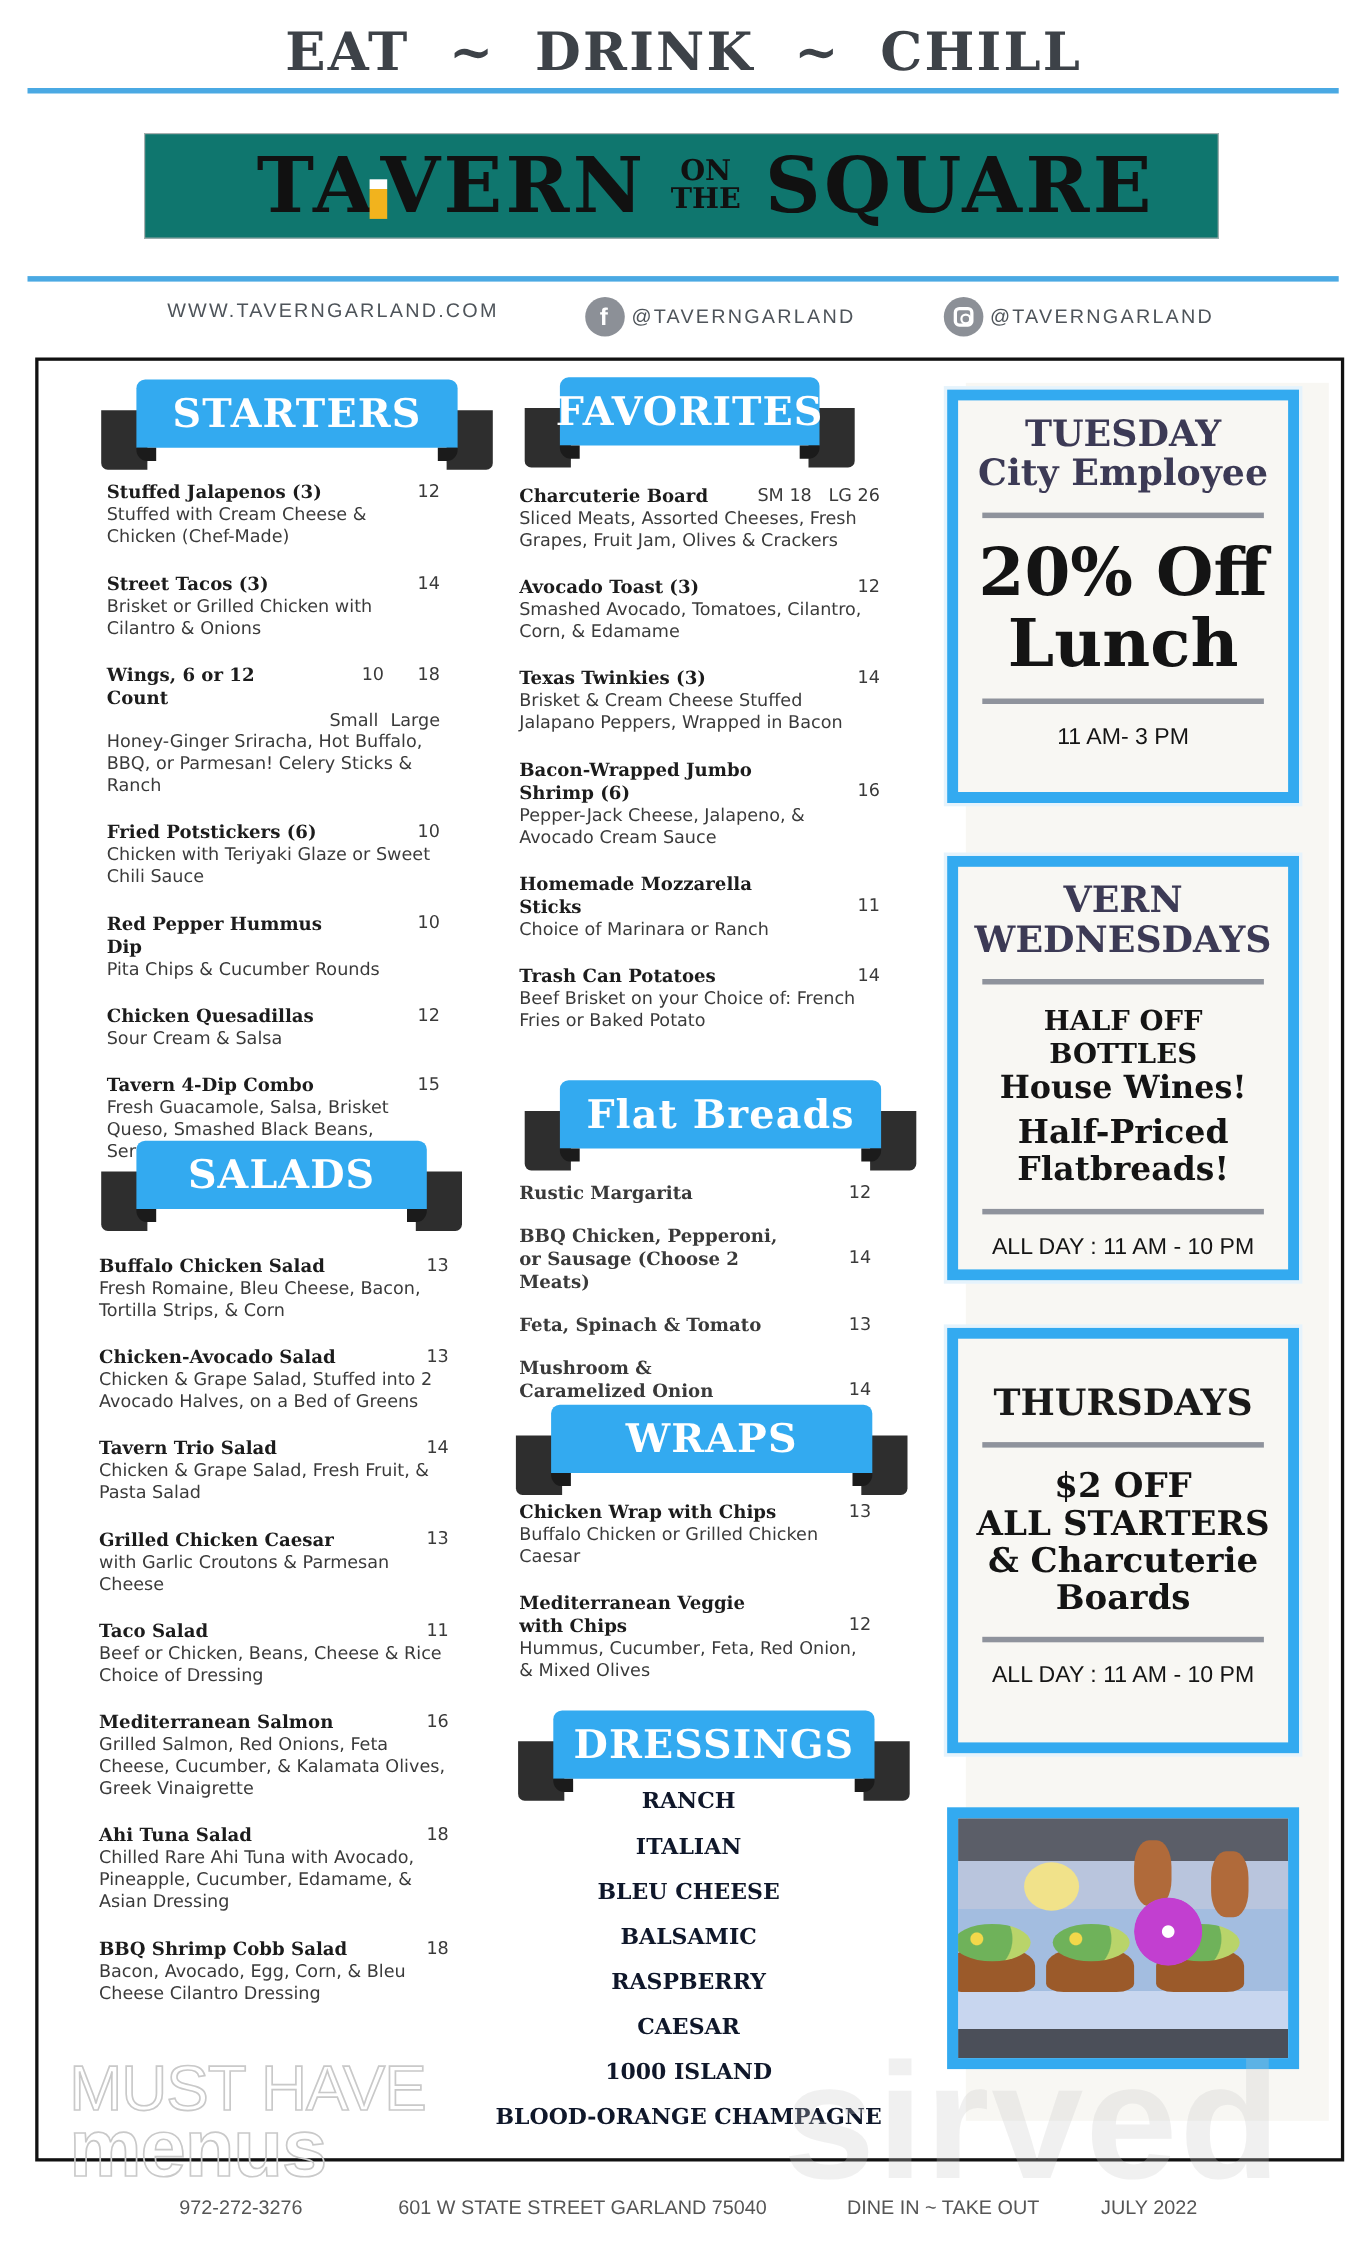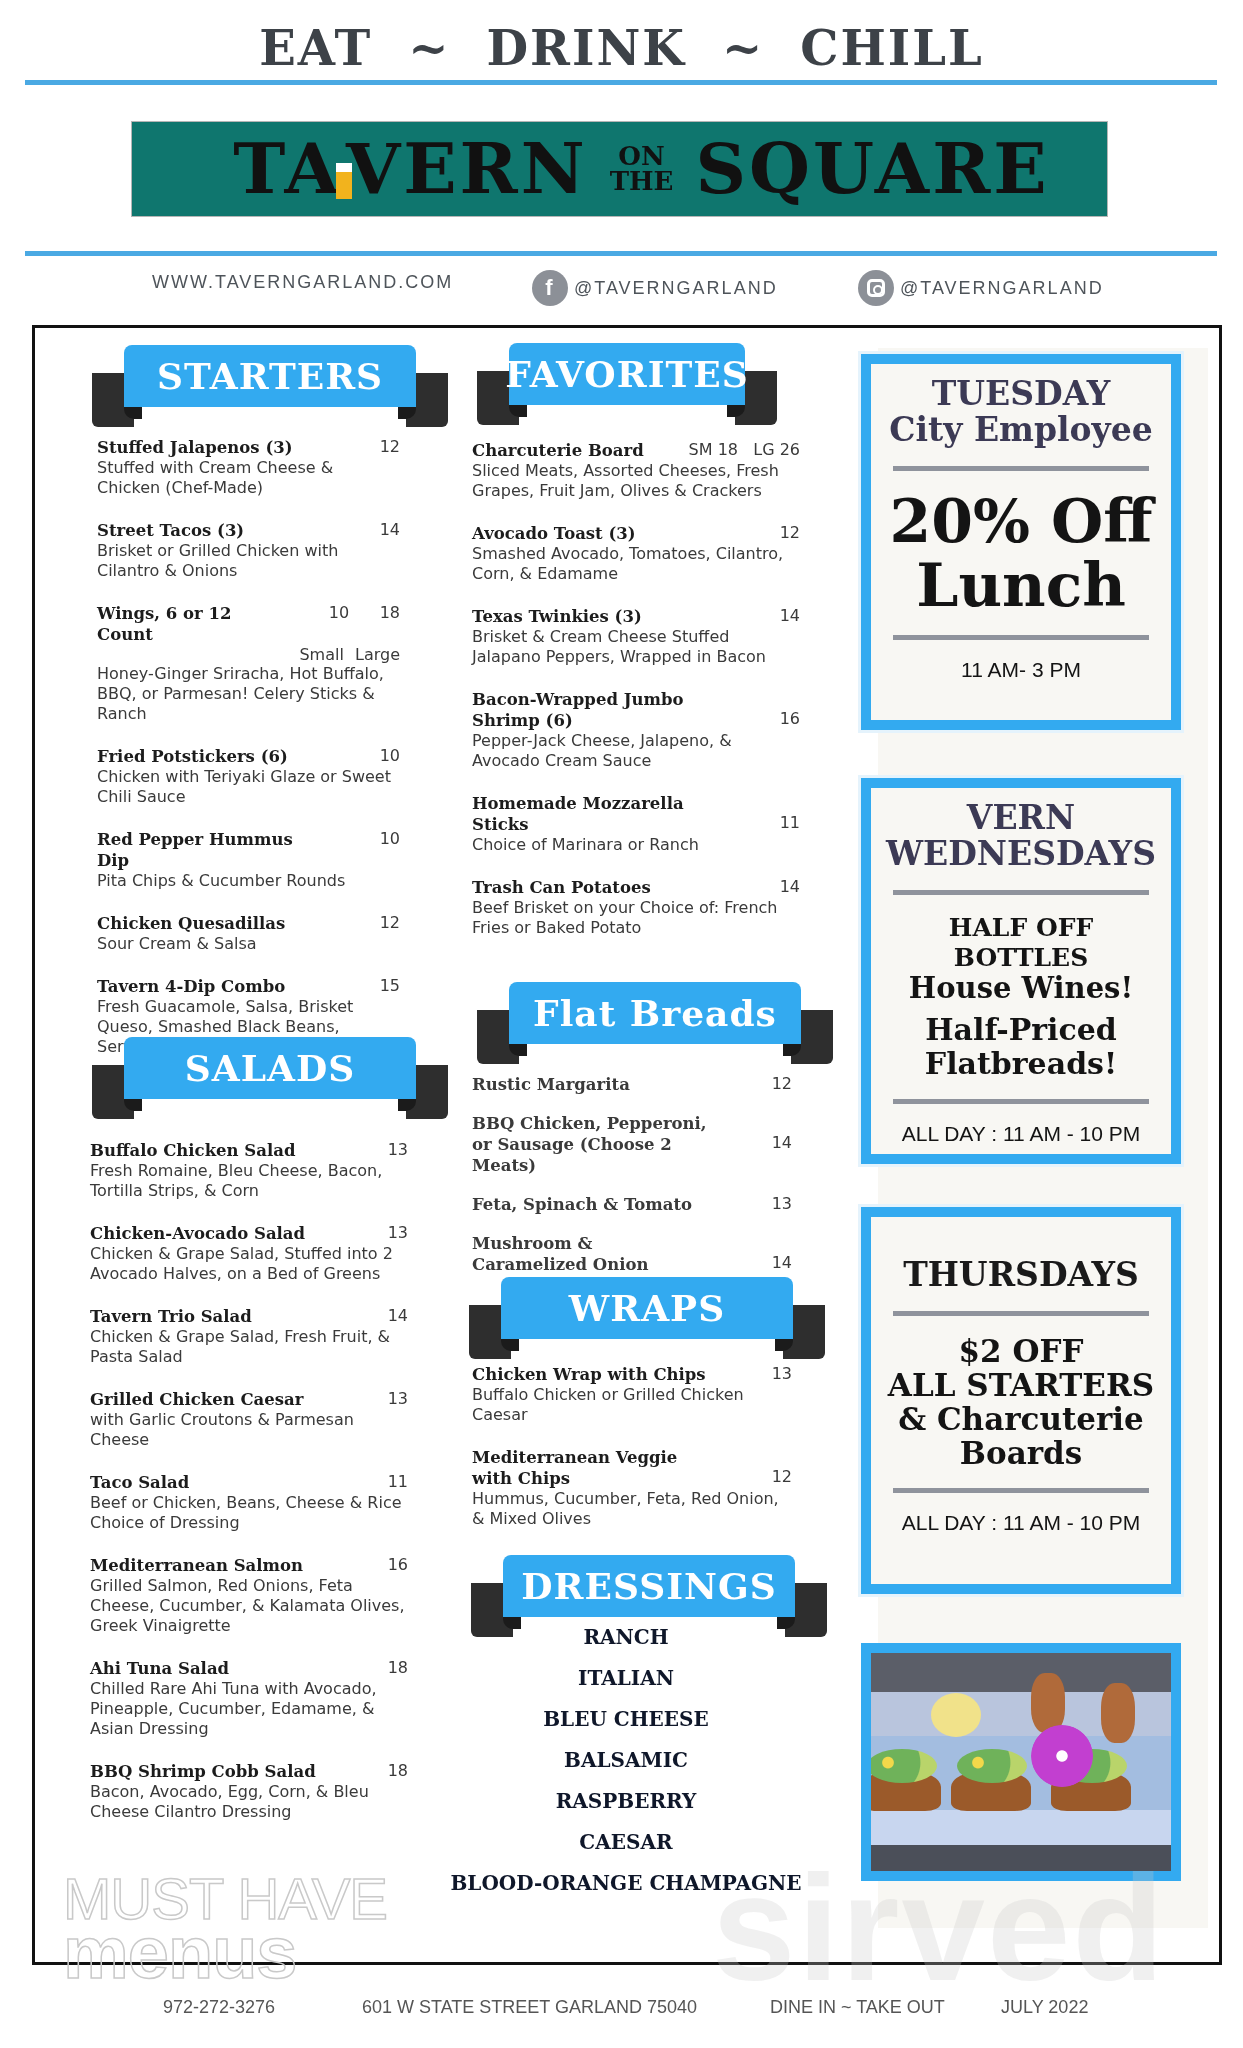--- a/index.html
+++ b/index.html
@@ -154,21 +154,21 @@
       <div class="price">12</div>
       <div class="desc">Sour Cream &amp; Salsa</div>
     </div>
   <div class="item">
       <div class="name">Tavern 4-Dip Combo</div>
       <div class="price">15</div>
       <div class="desc">Fresh Guacamole, Salsa, Brisket Queso, Smashed Black Beans, Served with Chips</div>
     </div>
 </div>
 
-<div class="banner" style="left:63px;top:1037px;width:356px">
+<div class="banner" style="left:63px;top:1037px;width:328px">
   <div class="tail left"></div>
     <div class="tail right"></div>
   <div class="ribbon">SALADS</div>
   <div class="fold left"></div>
     <div class="fold right"></div>
 </div>
 <div class="items" style="left:90px;top:1140px;width:318px">
   <div class="item">
       <div class="name">Buffalo Chicken Salad</div>
       <div class="price">13</div>
@@ -304,20 +304,21 @@
   <div class="fold left"></div>
     <div class="fold right"></div>
 </div>
 <div class="dressings" style="top:1617px">
   <div>RANCH</div>
   <div>ITALIAN</div>
   <div>BLEU CHEESE</div>
   <div>BALSAMIC</div>
   <div>RASPBERRY</div>
   <div>CAESAR</div>
+  <div>1000 ISLAND</div>
   <div>BLOOD-ORANGE CHAMPAGNE</div>
 </div>
 
 <div class="promo" style="top:354px;height:376px">
   <div class="title">TUESDAY</div>
   <div class="title">City Employee</div>
   <div class="hr"></div>
   <div class="big" style="font-size:60px;line-height:64px">20% Off</div>
   <div class="big" style="font-size:60px;line-height:64px">Lunch</div>
   <div class="hr"></div>

